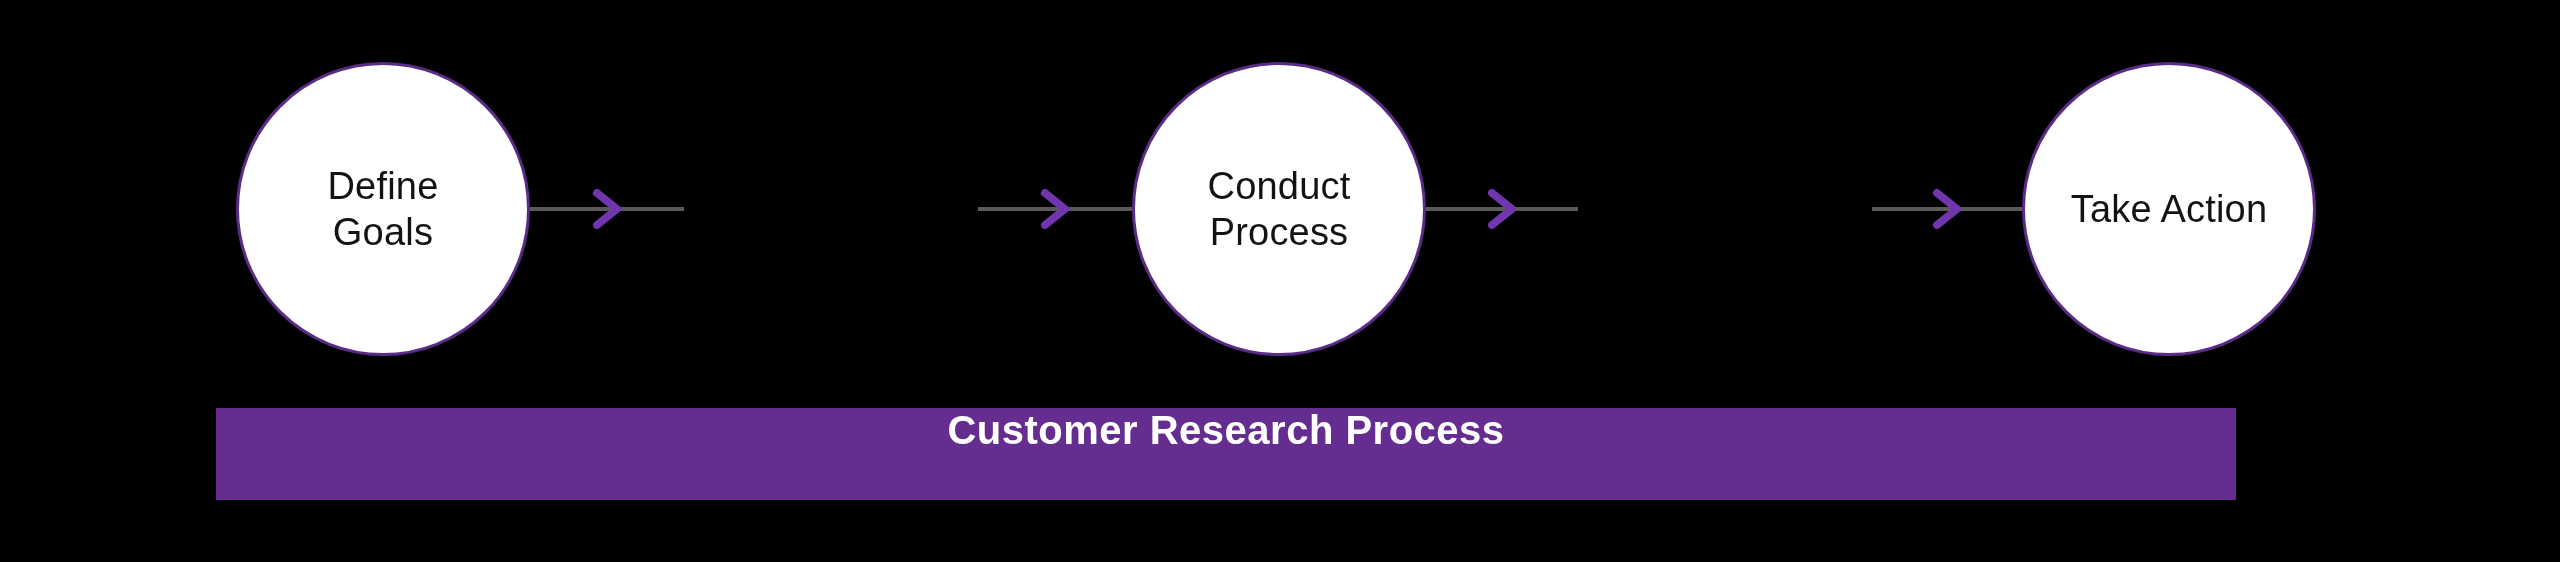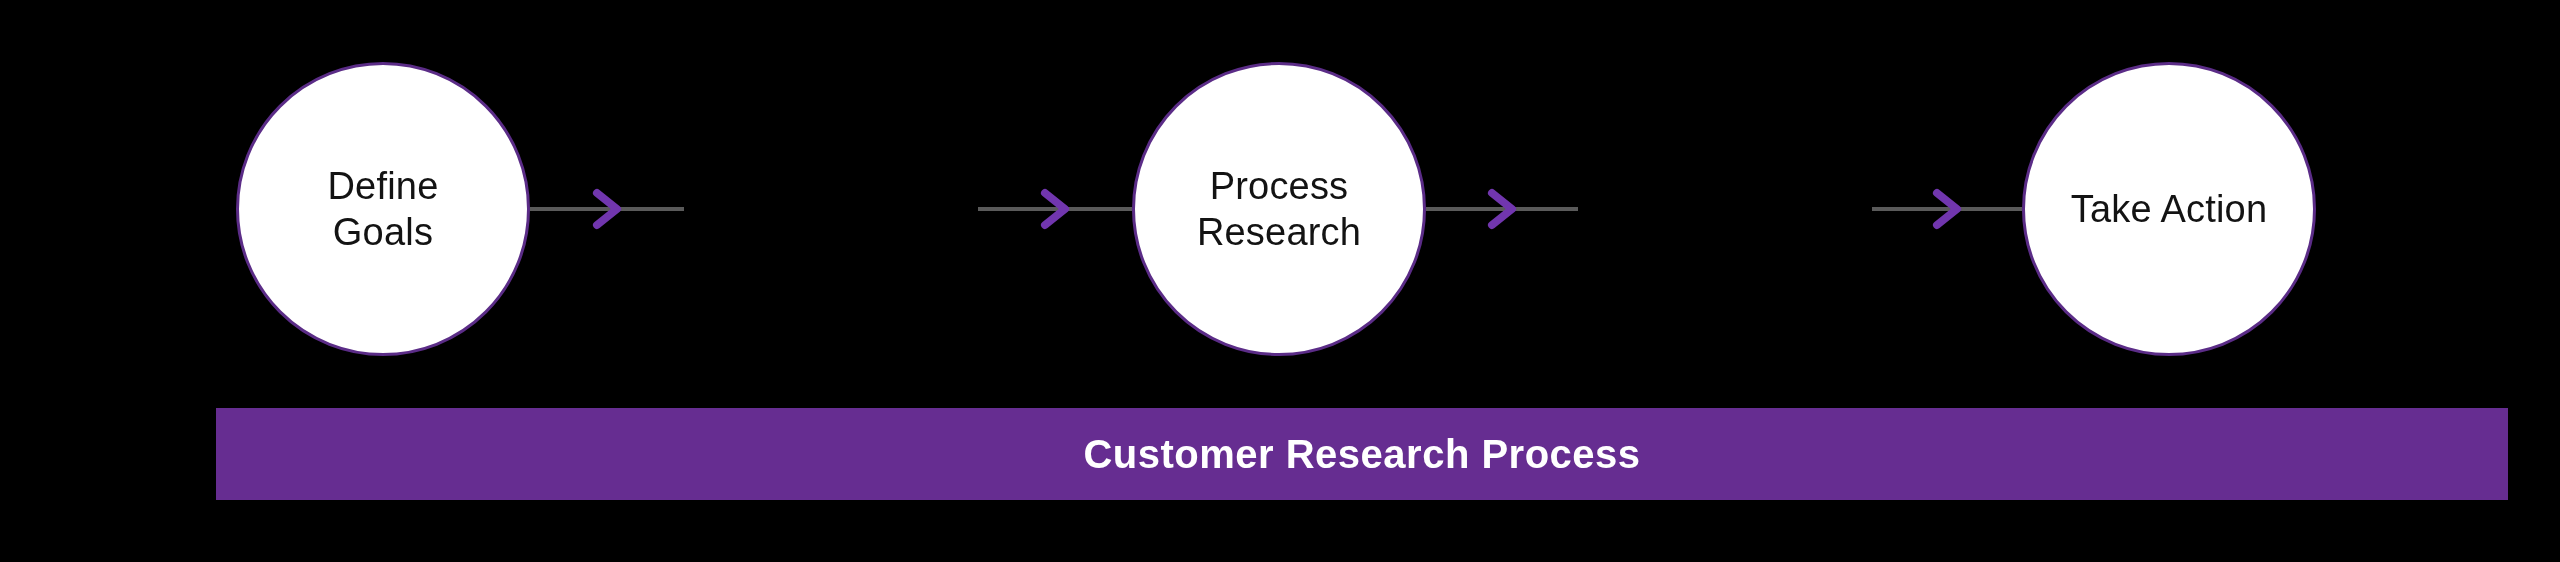--- a/index.html
+++ b/index.html
@@ -58,44 +58,43 @@
     background: var(--connector-line, #5a5a5a);
   }
   .connector .chevron {
     position: relative;
     z-index: 1;
   }
   .title-banner {
     position: absolute;
     left: 208px;
     top: 408px;
-    width: 2292px;
+    width: 2020px;
     height: 92px;
     background: var(--banner-bg, #662d91);
     display: flex;
-    align-items: center;
     justify-content: center;
   }
   .title-banner .title-text {
     color: var(--banner-text, #ffffff);
     font-size: 40px;
     font-weight: bold;
     letter-spacing: 0.5px;
   }
 </style>
 </head>
 <body>
 
 <div class="stage">
 
   <div class="step-circle" style="left:228px">
     <span class="step-label">Define Goals</span>
   </div>
   <div class="step-circle" style="left:1124px">
-    <span class="step-label">Process Research</span>
+    <span class="step-label">Conduct Process</span>
   </div>
   <div class="step-circle" style="left:2014px">
     <span class="step-label">Take Action</span>
   </div>
 
   <div class="connector" style="left:522px;width:154px">
     <div class="line"></div>
     <svg class="chevron" width="34" height="44" viewBox="0 0 34 44">
       <polyline points="7,6 27,22 7,38" fill="none" stroke="var(--arrowhead, #7136ae)" stroke-width="8" stroke-linecap="round" stroke-linejoin="round"></polyline>
     </svg>

